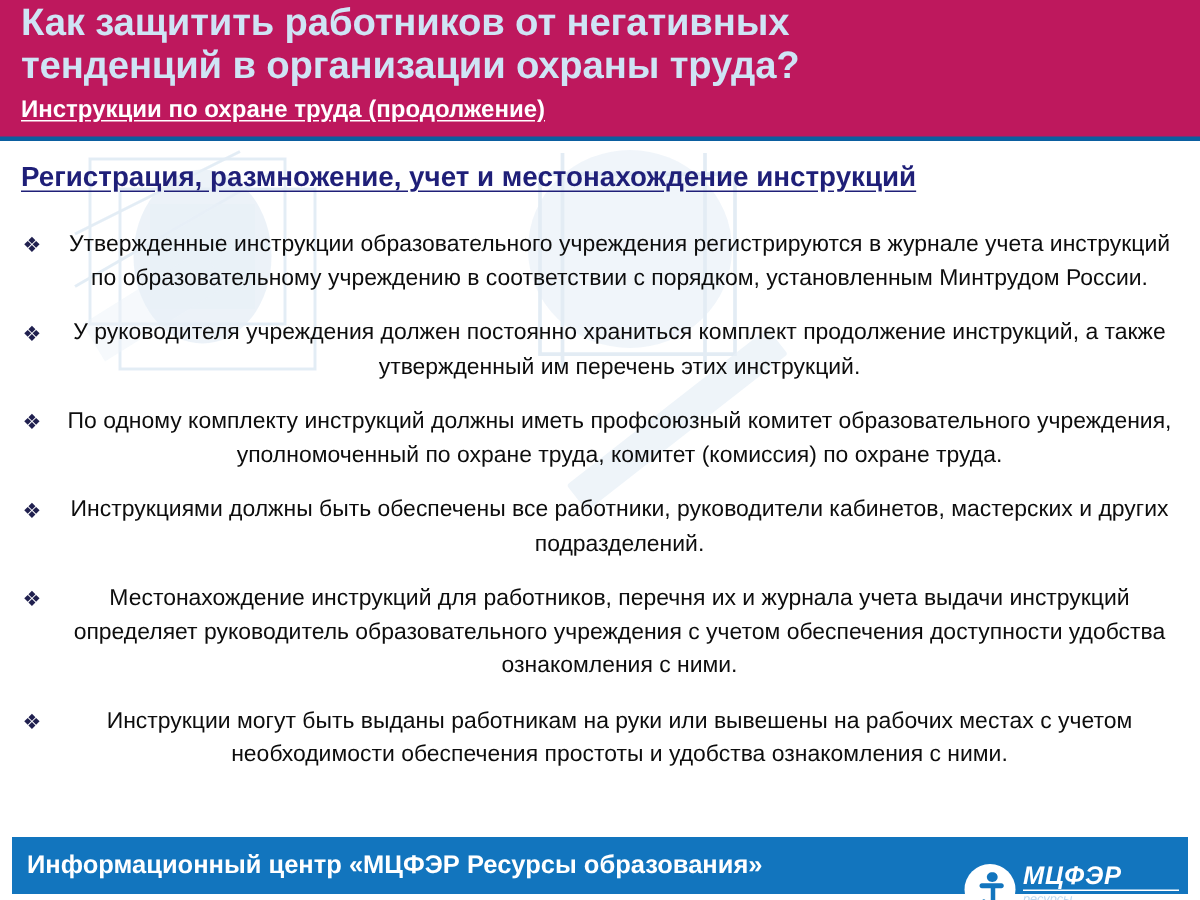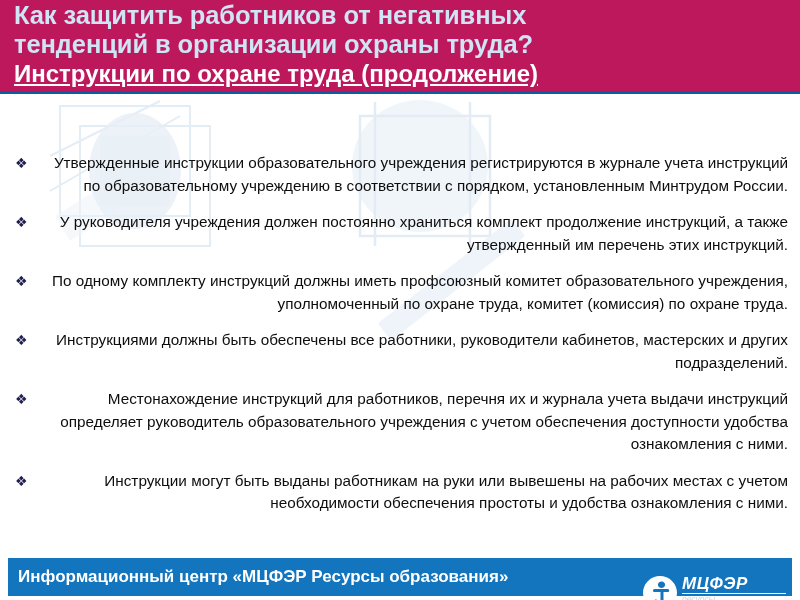--- a/index.html
+++ b/index.html
@@ -67,21 +67,21 @@
     font-weight: bold;
     line-height: 29px;
     letter-spacing: -0.1px;
     white-space: pre-line;
   }
   .header-subtitle {
     position: absolute;
     left: 14px;
     top: 63px;
     color: #ffffff;
-    font-size: 24px;
+    font-size: 16px;
     font-weight: bold;
     line-height: 22px;
     text-decoration: underline;
     text-underline-offset: 2px;
   }
 
   
   .section-heading {
     position: absolute;
     left: 14px;
@@ -117,21 +117,21 @@
     line-height: 22.5px;
     text-align: left;
     padding-left: 3px;
     box-sizing: border-box;
   }
   .bullet-text {
     flex: 1 1 auto;
     color: #0d0d0d;
     font-size: 15.3px;
     line-height: 22.5px;
-    text-align: right;
+    text-align: center;
   }
 
   
   .footer {
     position: absolute;
     left: 8px;
     top: 558px;
     width: 784px;
     height: 38px;
     background: #1275be;
@@ -220,20 +220,21 @@
       <rect x="70" y="175" width="170" height="22" rx="2"></rect>
     </g>
   </svg>
 
   <div class="header">
     <div class="header-title">Как защитить работников от негативных
 тенденций в организации охраны труда?</div>
     <div class="header-subtitle">Инструкции по охране труда (продолжение)</div>
   </div>
 
+  <div class="section-heading">Регистрация, размножение, учет и местонахождение инструкций</div>
 
   <div class="bullets">
 
     <div class="bullet-row">
       <span class="bullet-marker">❖</span>
       <span class="bullet-text">Утвержденные  инструкции  образовательного учреждения регистрируются в журнале учета инструкций по образовательному учреждению  в соответствии с порядком, установленным Минтрудом России.</span>
     </div>
 
     <div class="bullet-row">
       <span class="bullet-marker">❖</span>

